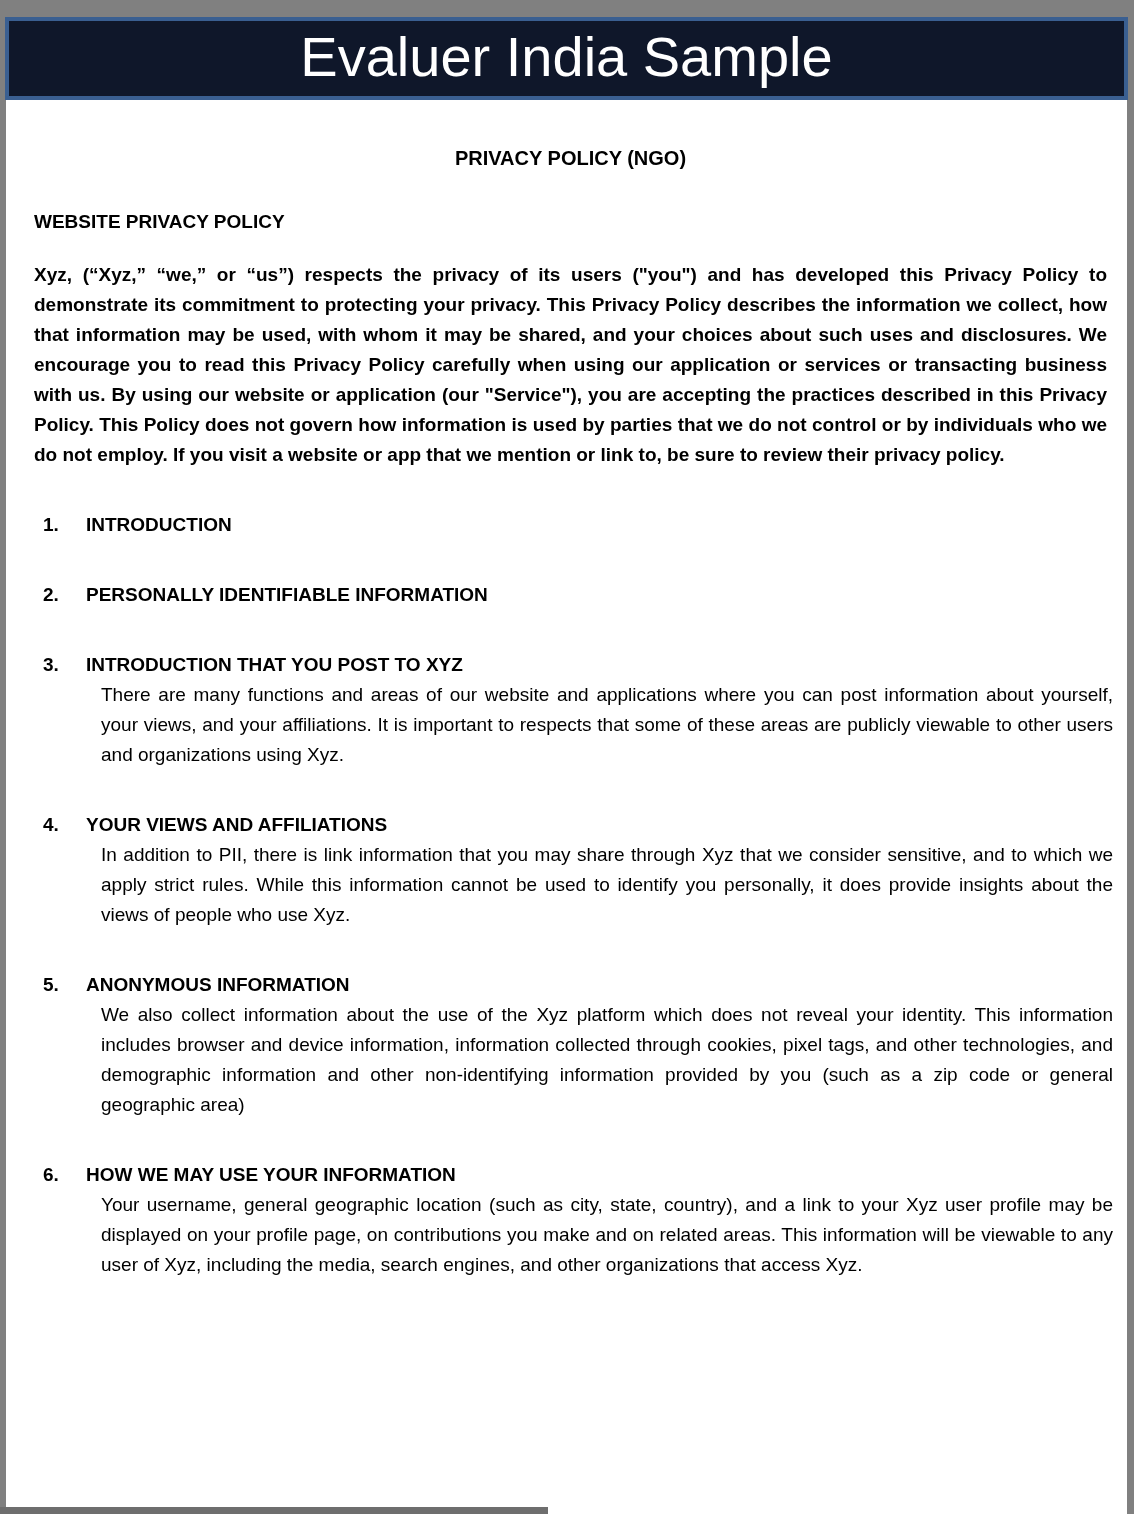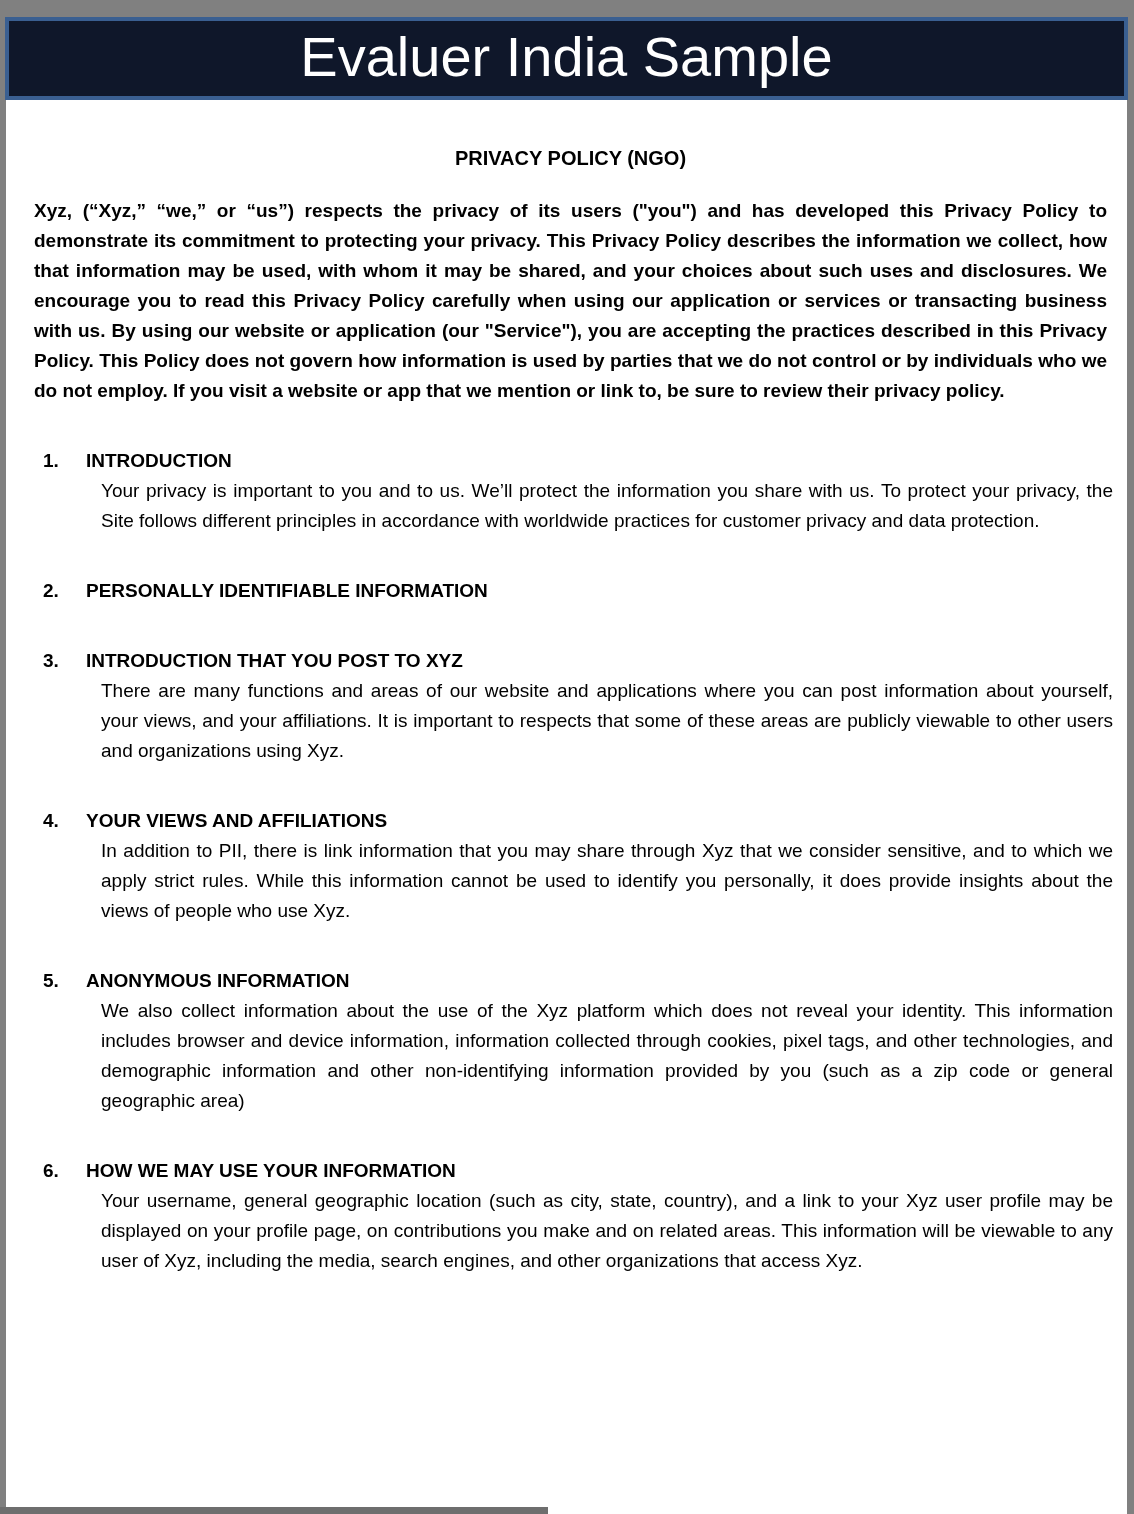--- a/index.html
+++ b/index.html
@@ -108,30 +108,30 @@
 </head>
 <body>
 
 <div class="page">
   <div class="banner">
     <div class="banner-title">Evaluer India Sample</div>
   </div>
 
   <div class="content">
     <div class="doc-title">PRIVACY POLICY (NGO)</div>
+    <div class="doc-subtitle">WEBSITE PRIVACY POLICY</div>
     <p class="intro">Xyz,  (“Xyz,” “we,” or “us”) respects the privacy of its users ("you") and has developed this Privacy Policy to demonstrate its commitment to protecting your privacy. This Privacy Policy describes the information we collect, how that information may be used, with whom it may be shared, and your choices about such uses and disclosures. We encourage you to read this Privacy Policy carefully when using our application or services or transacting business with us. By using our website or application (our "Service"), you are accepting the practices described in this Privacy Policy. This Policy does not govern how information is used by parties that we do not control or by individuals who we do not employ. If you visit a website or app that we mention or link to, be sure to review their privacy policy.</p>
 
     <div class="sections">
 
       <div class="section">
         <div class="section-heading-row">
           <span class="section-number">1.</span>
           <span class="section-heading">INTRODUCTION</span>
         </div>
-        <div class="section-body">Your privacy is important to you and to us. We’ll protect the information you share with us. To protect your privacy, the Site follows different principles in accordance with worldwide practices for customer privacy and data protection.</div>
       </div>
 
       <div class="section">
         <div class="section-heading-row">
           <span class="section-number">2.</span>
           <span class="section-heading">PERSONALLY IDENTIFIABLE INFORMATION</span>
         </div>
       </div>
 
       <div class="section">

